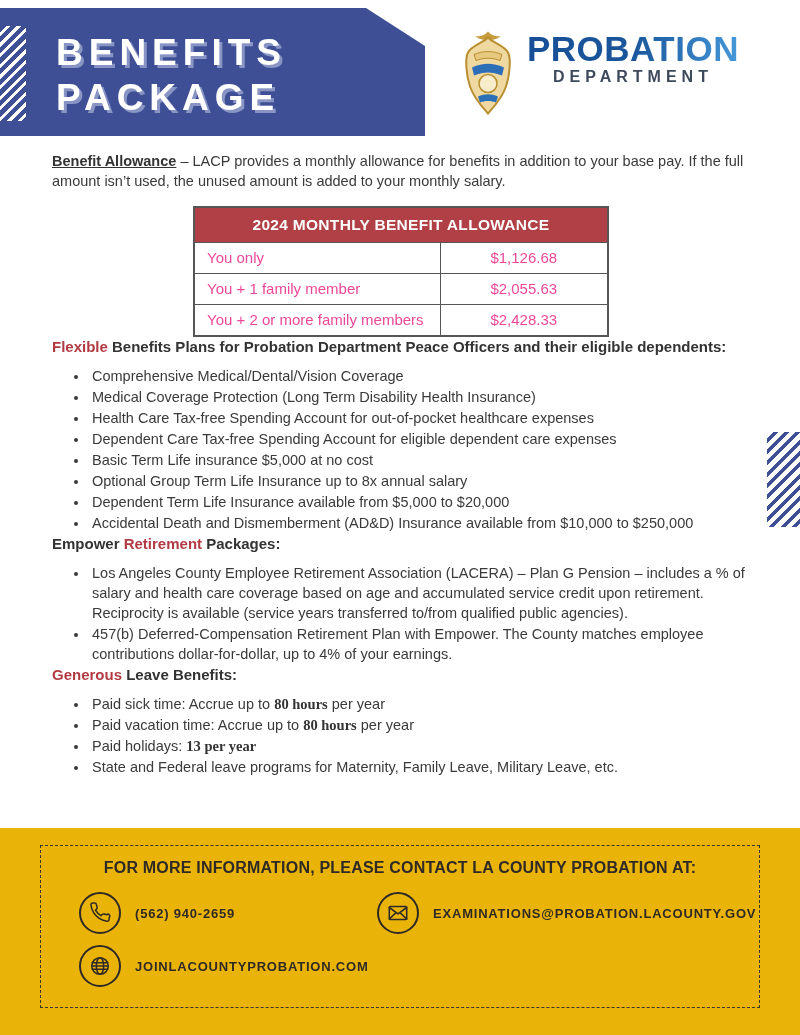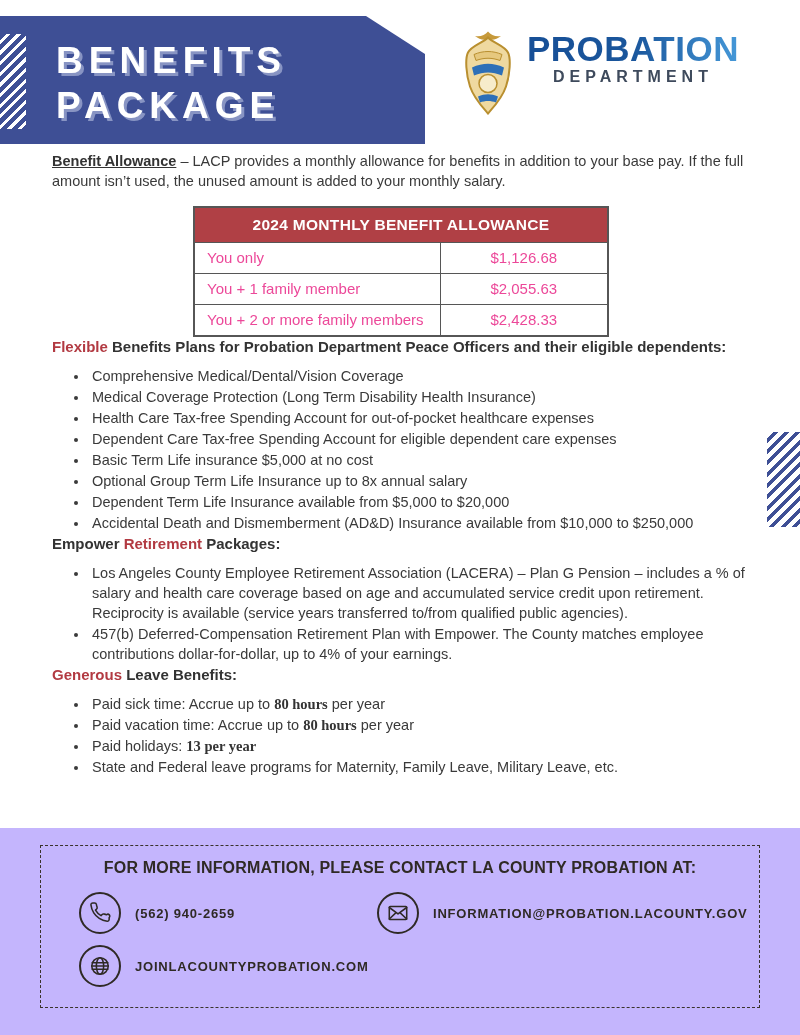--- a/index.html
+++ b/index.html
@@ -6,21 +6,21 @@
   html,body { margin:0; padding:0; }
   body { background:#888; }
   .page {
     position:relative; width:800px; height:1035px; margin:0 auto;
     background:#fff; overflow:hidden;
     font-family:"Liberation Sans", sans-serif; color:#3a3a3a;
   }
 
   
   .banner{
-    position:absolute; top:16px; left:0; width:425px; height:128px;
+    position:absolute; top:8px; left:0; width:425px; height:128px;
     background:#3e4f95;
     clip-path:polygon(0 0, 366px 0, 425px 38px, 425px 128px, 0 128px);
   }
   .banner-stripes{
     position:absolute; left:0; top:18px; width:26px; height:95px;
     background:repeating-linear-gradient(135deg, rgba(0,0,0,0) 0 4.5px, #ffffff 4.5px 7.5px);
   }
   .banner-title{
     position:absolute; left:56px; top:22px;
     color:#fff; font-weight:800; font-size:37px; line-height:45px;
@@ -71,21 +71,21 @@
   ul.blist li{ margin:0 0 1px; padding-left:3px; }
   .b{ font-weight:700; color:#333;font-family:Liberation Serif, serif; }
 
   
   .side-stripes{
     position:absolute; right:0; top:432px; width:33px; height:95px;
     background:repeating-linear-gradient(135deg, rgba(0,0,0,0) 0 4.5px, #3e4f95 4.5px 8px);
   }
 
   
-  .footer{ position:absolute; left:0; bottom:0; width:800px; height:207px; background:#c4b5fd; }
+  .footer{ position:absolute; left:0; bottom:0; width:800px; height:207px; background:#eab308; }
   .footer-frame{
     position:absolute; left:40px; right:40px; top:17px; bottom:27px;
     border:1.5px dashed #3a332b; padding-top:13px;
   }
   .footer-heading{
     text-align:center; font-weight:800; font-size:16px; color:#2f2a25; letter-spacing:.2px;
   }
   .contact-grid{
     display:grid; grid-template-columns:298px 1fr; row-gap:11px;
     margin:15px 0 0 38px;
@@ -196,21 +196,21 @@
 
         <div class="contact">
           <span class="icon-circle">
             <svg width="22" height="22" viewBox="0 0 24 24">
                 <rect x="2.5" y="5" width="19" height="14" rx="1"></rect>
                 <path d="M2.5 6 L12 13 L21.5 6"></path>
                 <path d="M2.5 18.5 L9.3 12.2"></path>
                 <path d="M21.5 18.5 L14.7 12.2"></path>
               </svg>
           </span>
-          <span class="contact-label">INFORMATION@PROBATION.LACOUNTY.GOV</span>
+          <span class="contact-label">EXAMINATIONS@PROBATION.LACOUNTY.GOV</span>
         </div>
 
         <div class="contact">
           <span class="icon-circle">
             <svg width="22" height="22" viewBox="0 0 24 24">
                 <circle cx="12" cy="12" r="9"></circle>
                 <ellipse cx="12" cy="12" rx="4" ry="9"></ellipse>
                 <path d="M3.5 8.5h17"></path>
                 <path d="M3 12h18"></path>
                 <path d="M3.5 15.5h17"></path>

